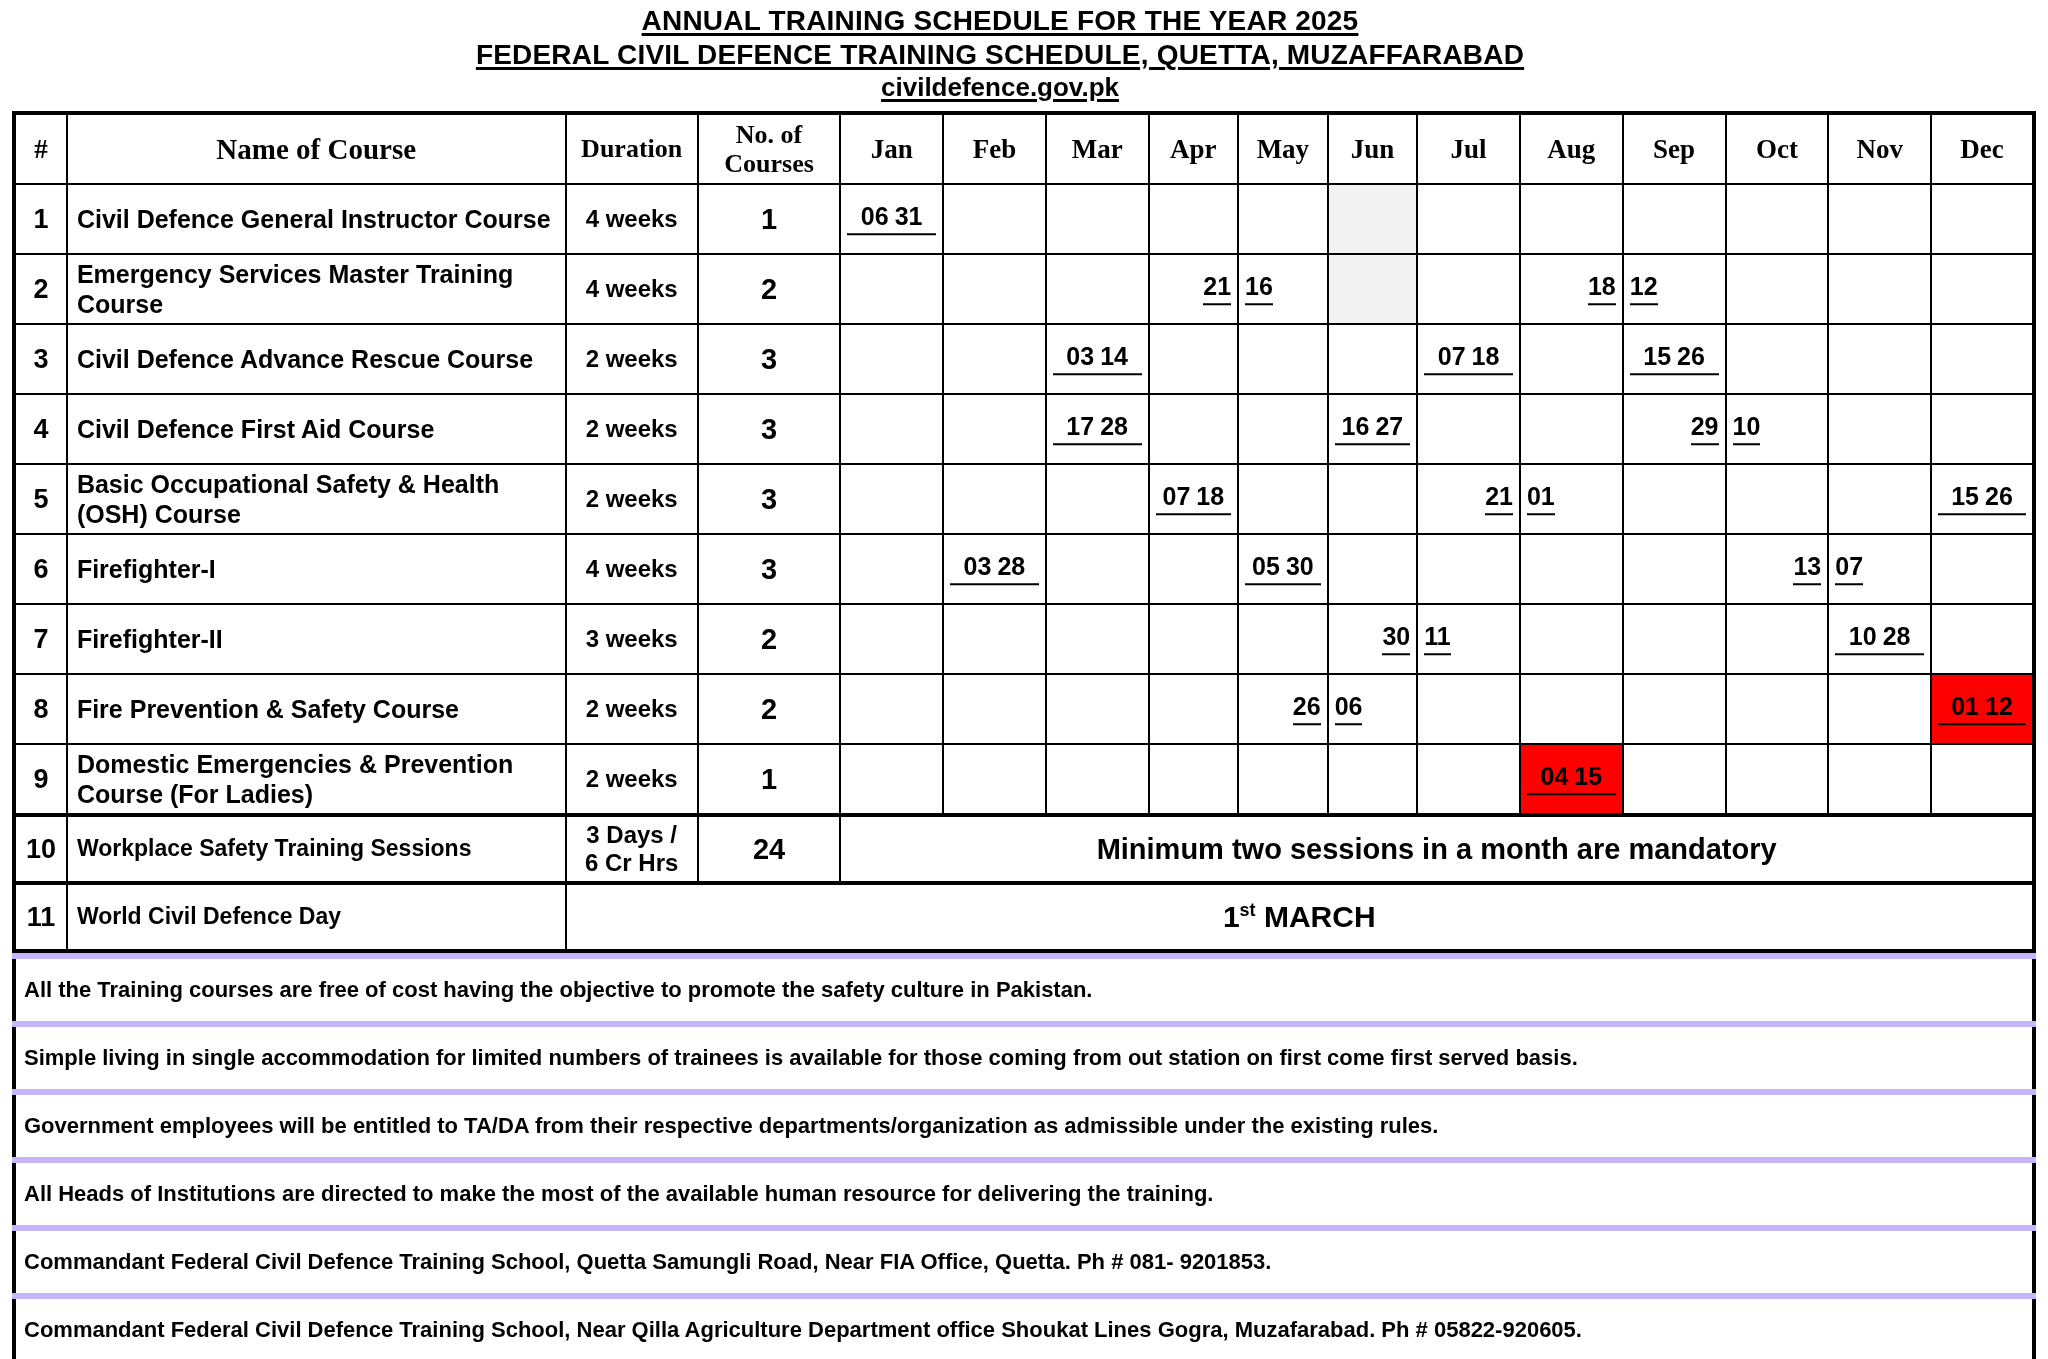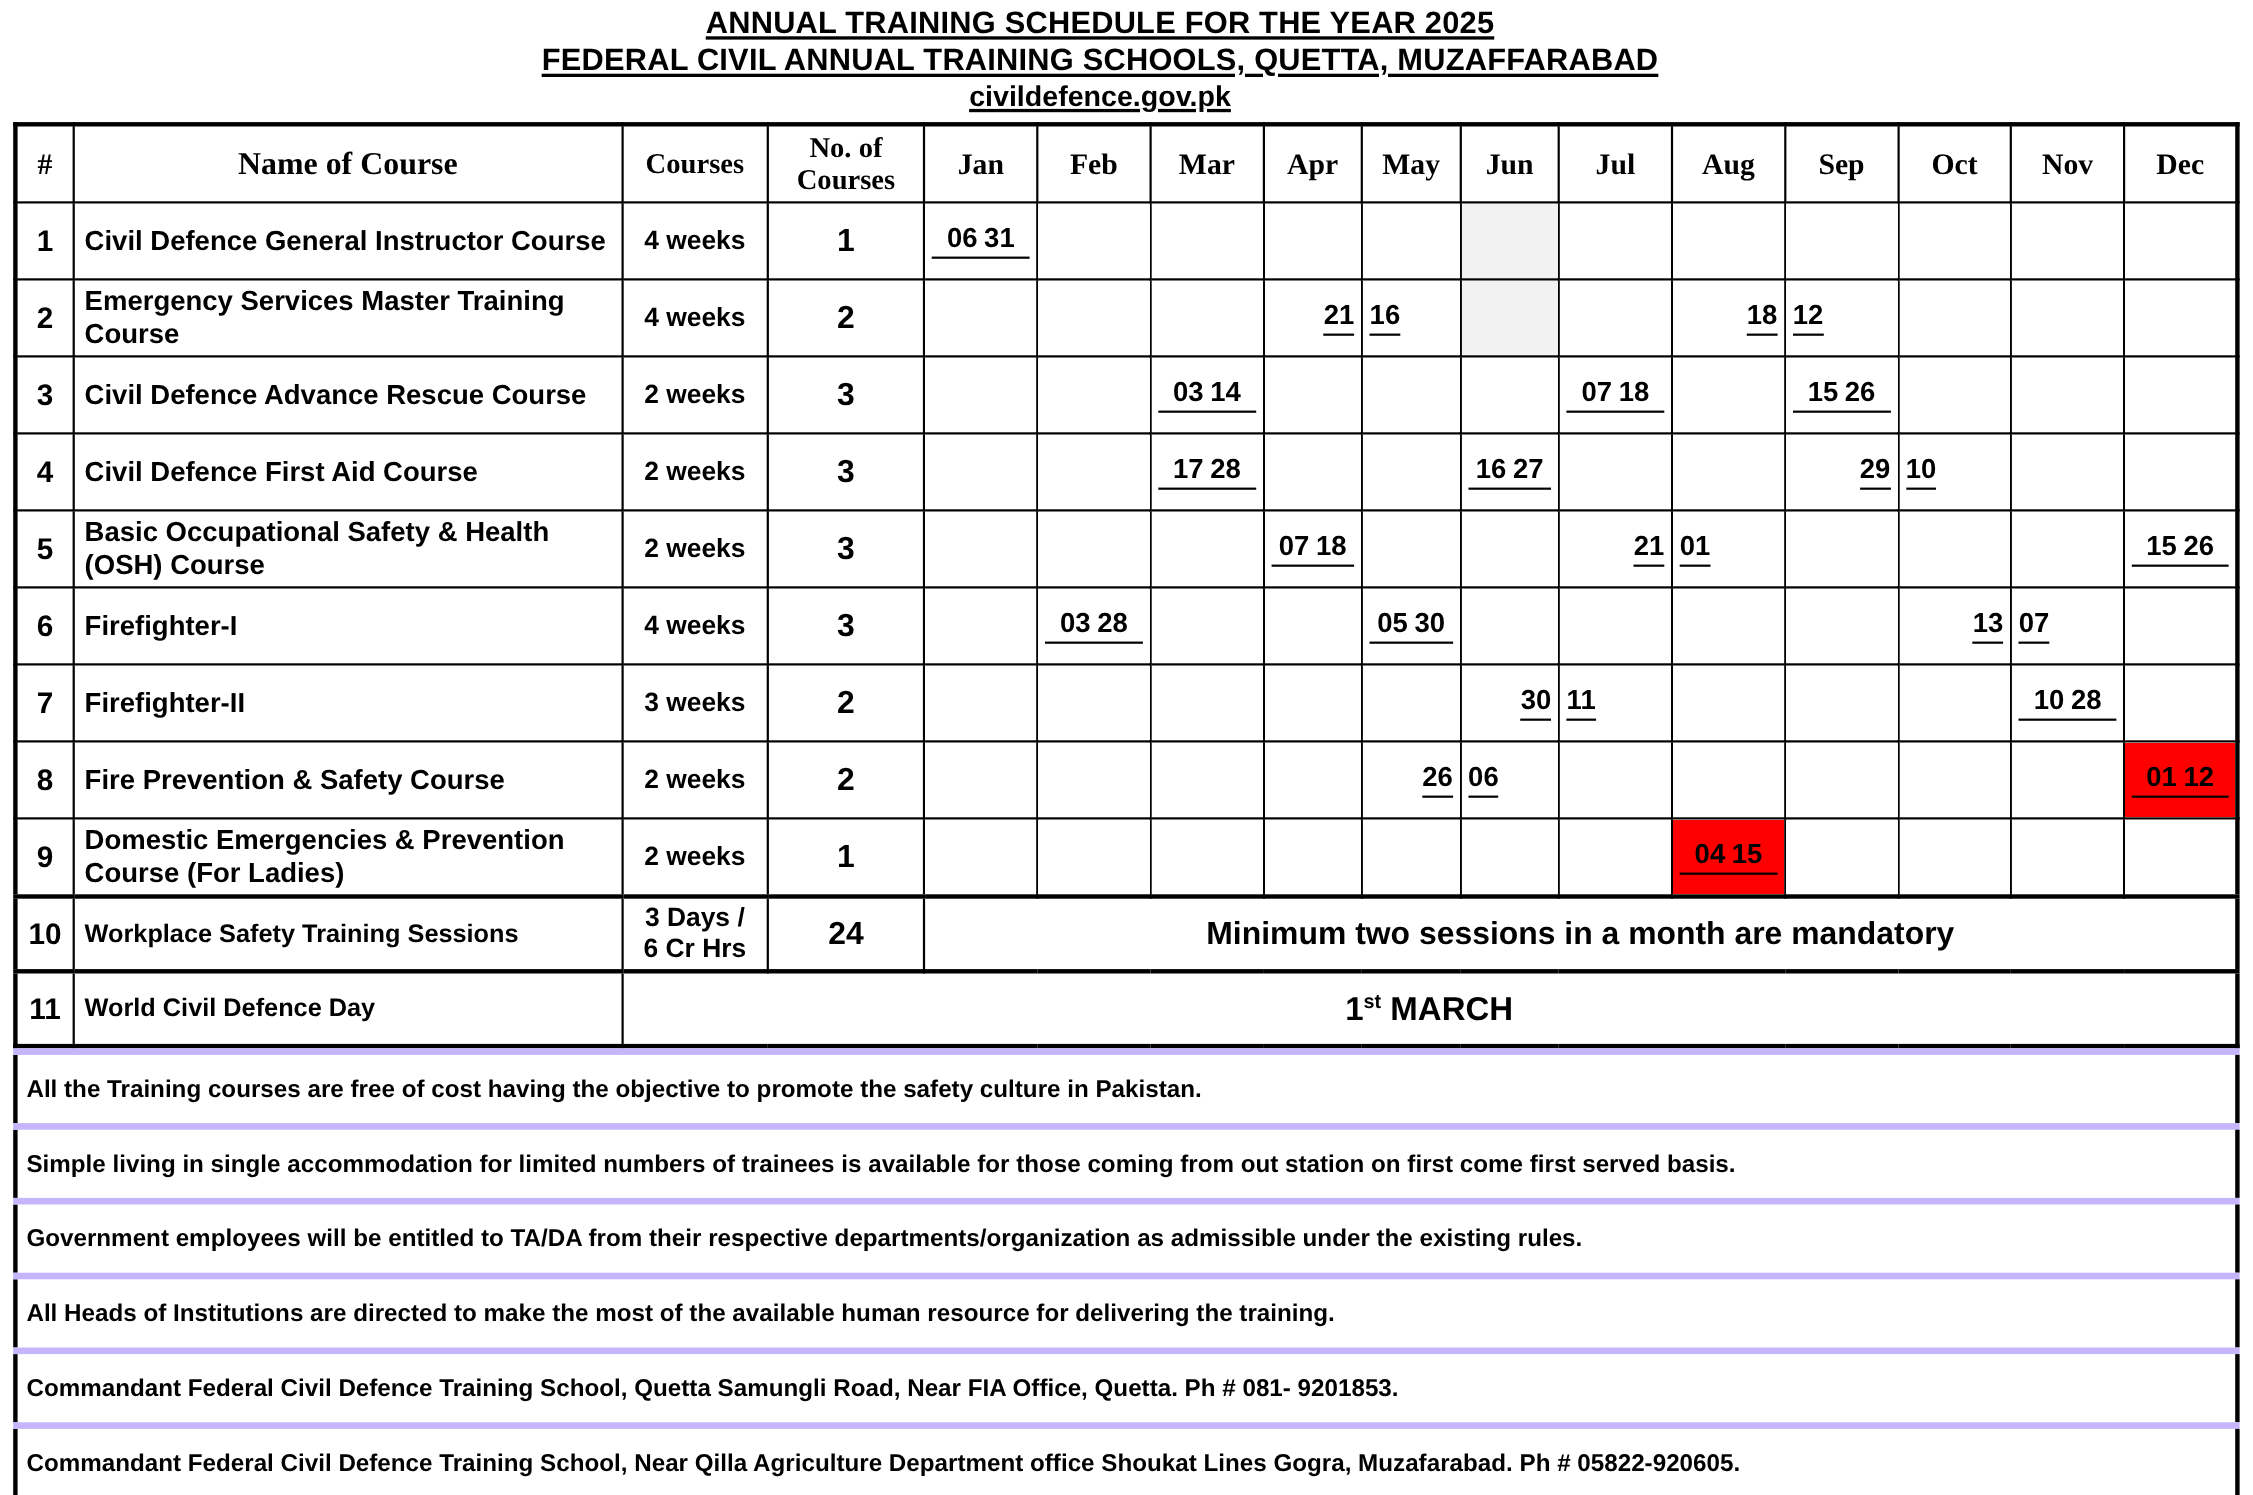--- a/index.html
+++ b/index.html
@@ -171,21 +171,21 @@
     line-height: 1.1;
   }
 </style>
 </head>
 <body>
 
 <div class="page">
 
   <div class="titles">
     <div class="title-line title-1"><span class="u">ANNUAL TRAINING SCHEDULE FOR THE YEAR 2025</span></div>
-    <div class="title-line title-2"><span class="u">FEDERAL CIVIL ANNUAL TRAINING SCHOOLS, QUETTA, MUZAFFARABAD</span></div>
+    <div class="title-line title-2"><span class="u">FEDERAL CIVIL DEFENCE TRAINING SCHEDULE, QUETTA, MUZAFFARABAD</span></div>
     <div class="title-line title-3"><span class="u">civildefence.gov.pk</span></div>
   </div>
 
   <table class="sched">
     <colgroup>
       <col style="width:52px">
       <col style="width:490px">
       <col style="width:130px">
       <col style="width:140px">
       <col style="width:101px">
@@ -198,21 +198,21 @@
       <col style="width:101px">
       <col style="width:101px">
       <col style="width:101px">
       <col style="width:101px">
       <col style="width:101px">
     </colgroup>
     <thead>
       <tr>
         <th class="hd-num">#</th>
         <th class="hd-name">Name of Course</th>
-        <th class="hd-dur">Courses</th>
+        <th class="hd-dur">Duration</th>
         <th class="hd-count">No. of Courses</th>
         <th class="hd-month">Jan</th>
         <th class="hd-month">Feb</th>
         <th class="hd-month">Mar</th>
         <th class="hd-month">Apr</th>
         <th class="hd-month">May</th>
         <th class="hd-month">Jun</th>
         <th class="hd-month">Jul</th>
         <th class="hd-month">Aug</th>
         <th class="hd-month">Sep</th>

